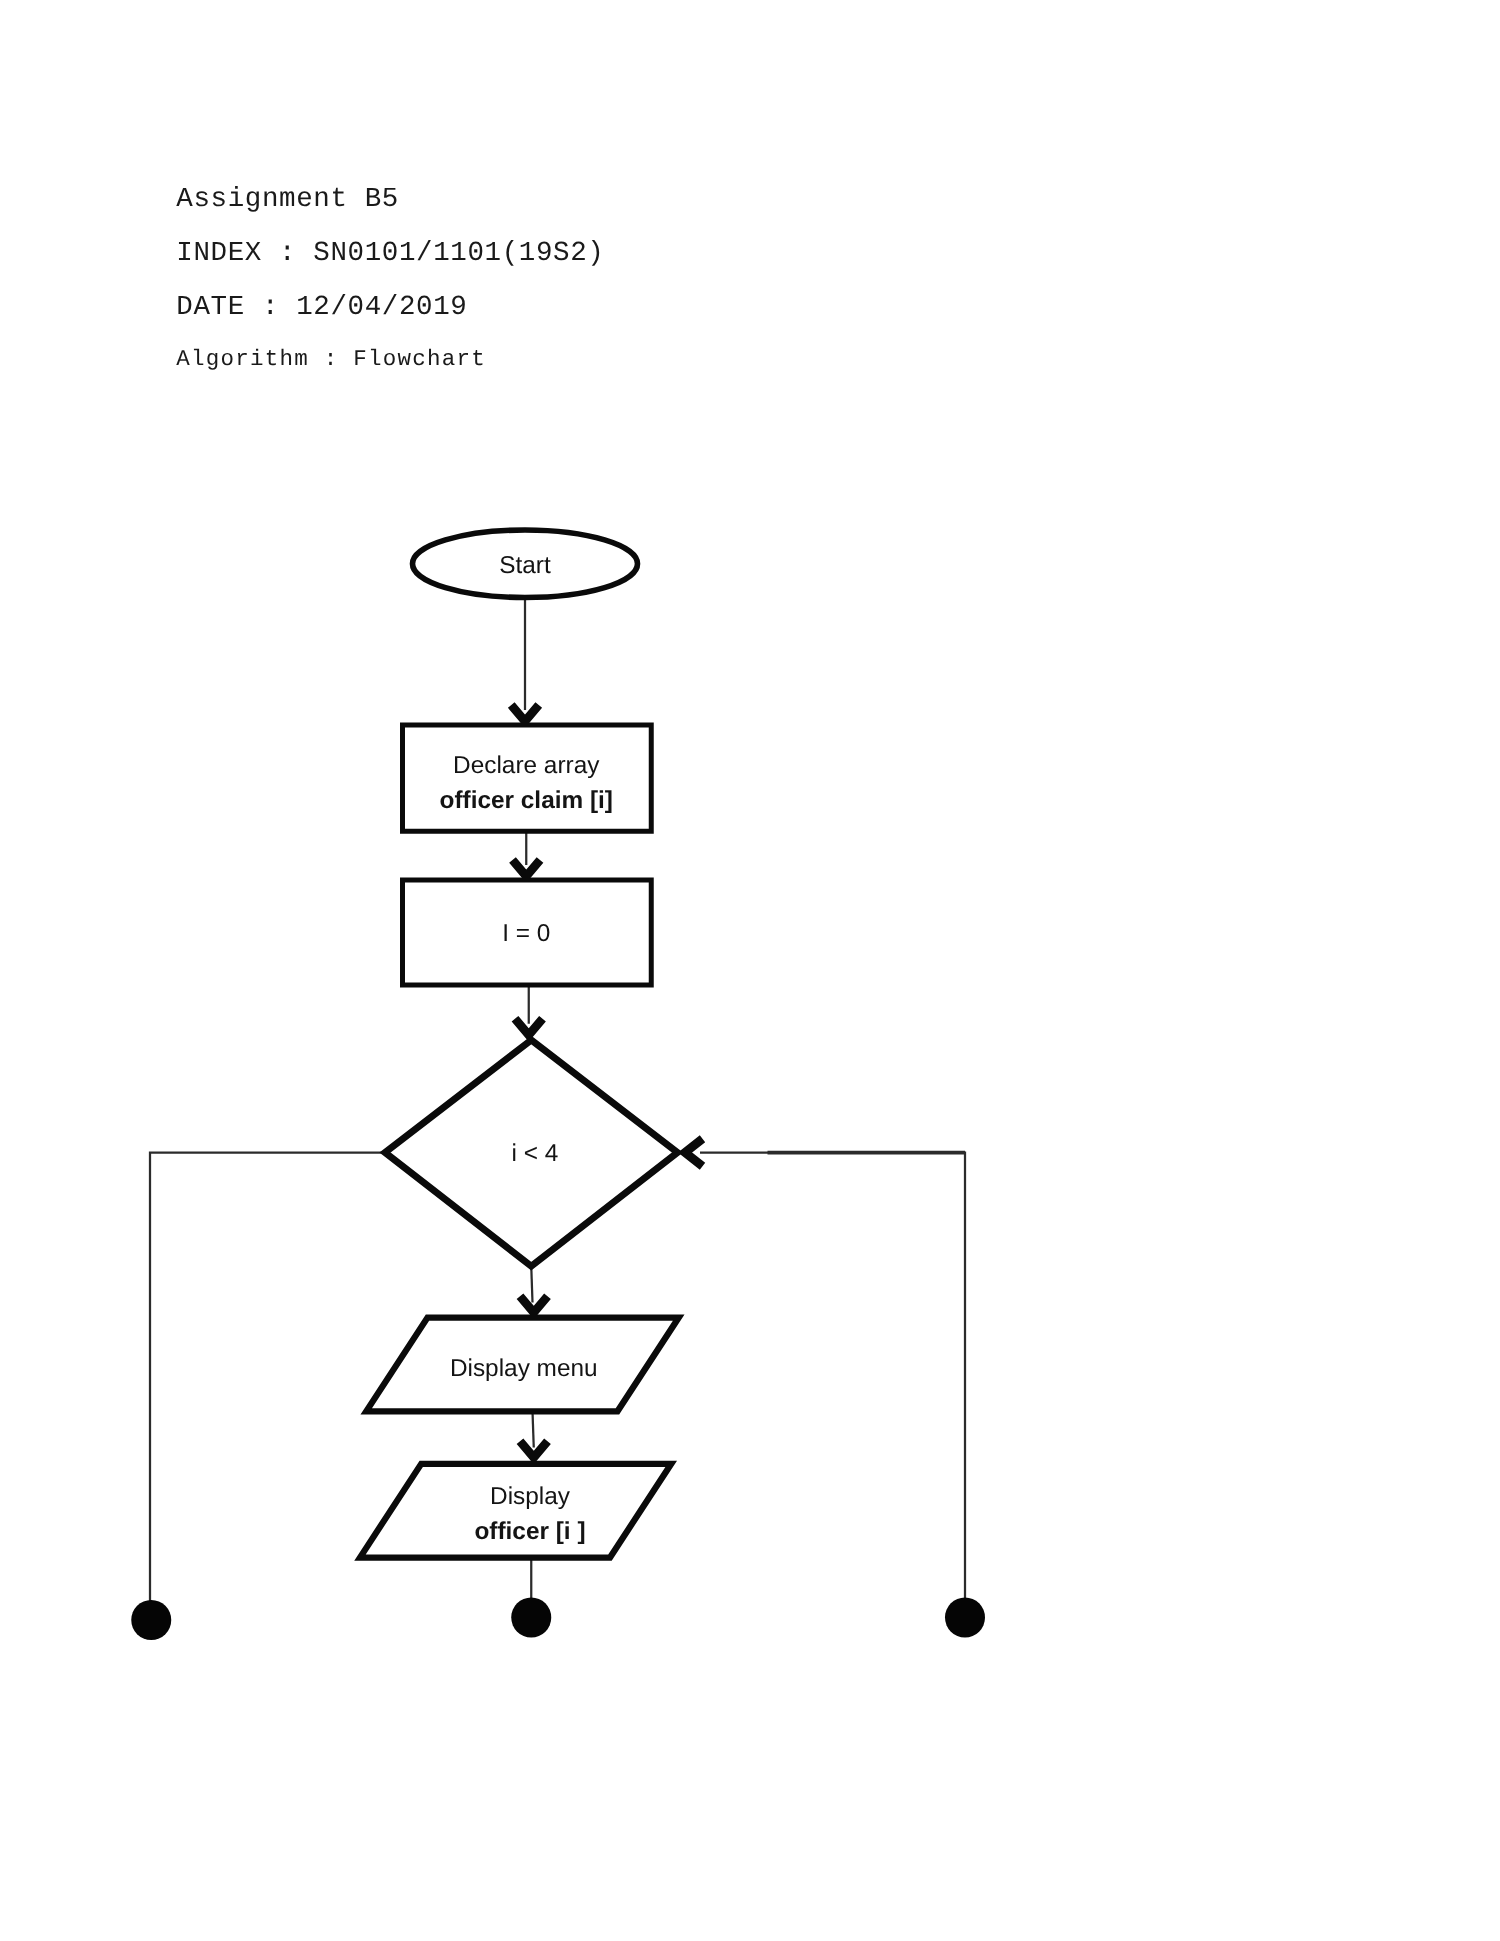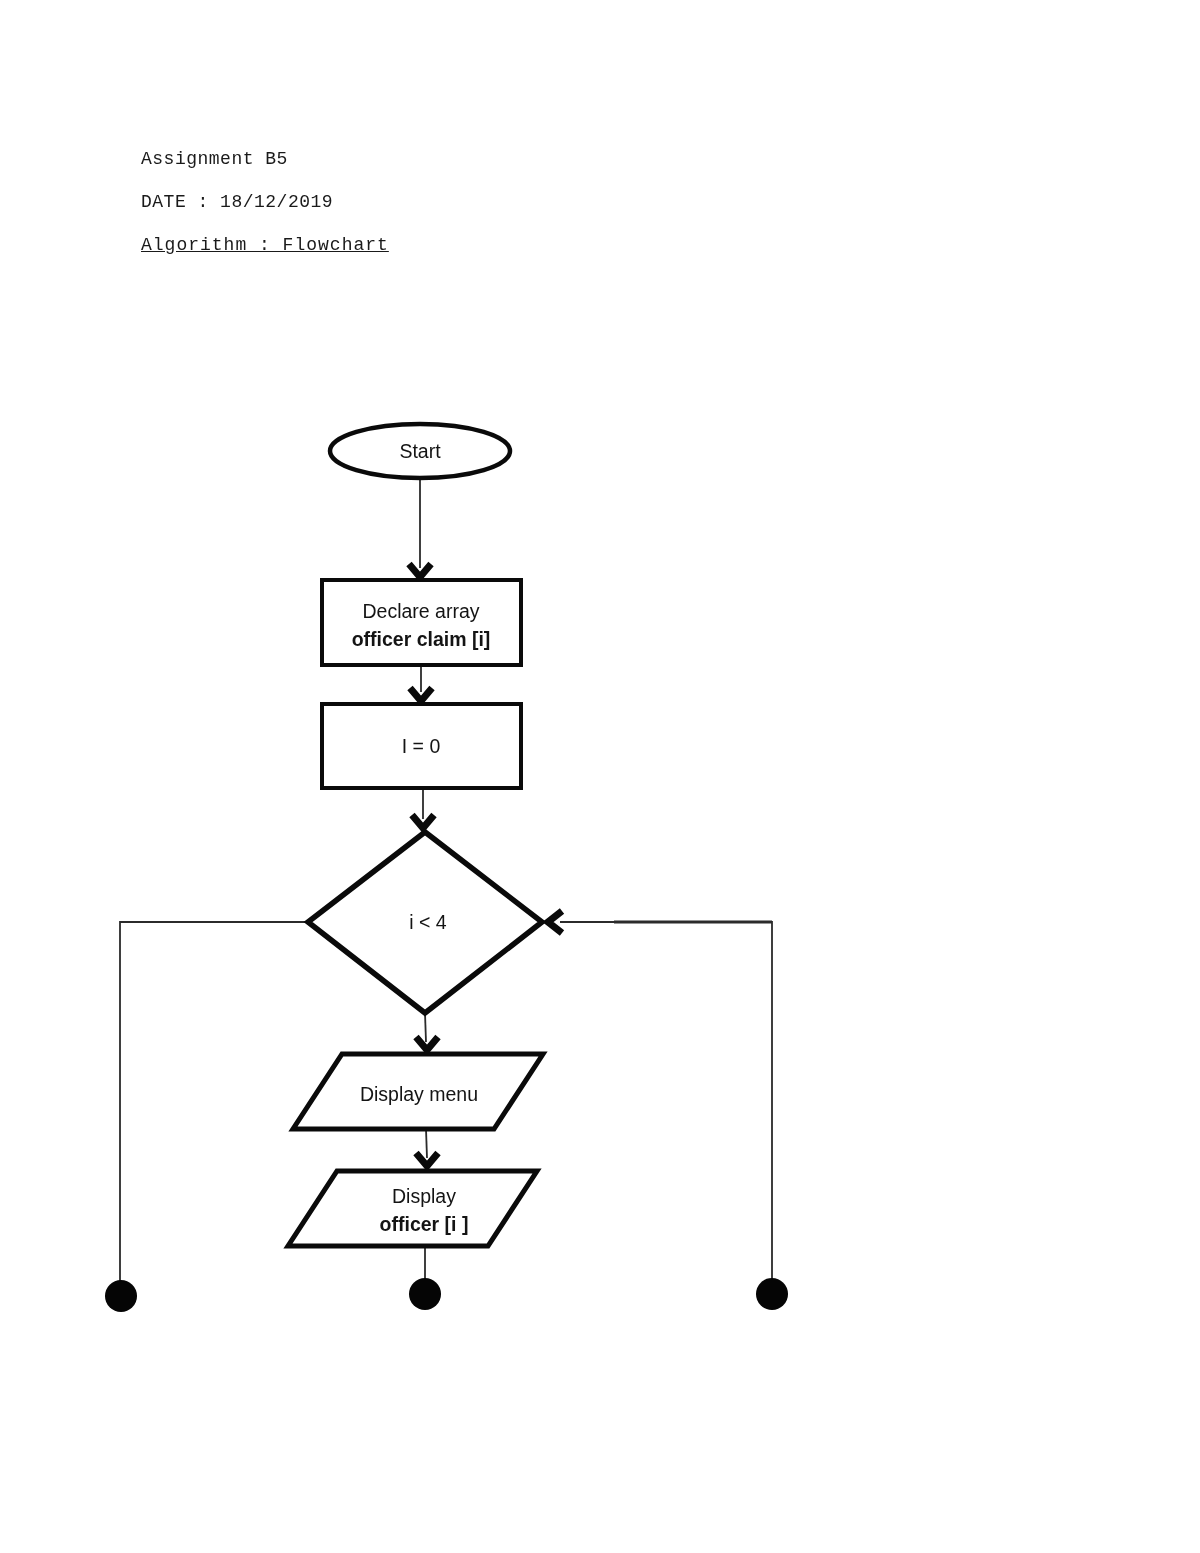--- a/index.html
+++ b/index.html
@@ -14,28 +14,27 @@
   .doc-header {
     position: absolute;
     left: 141px;
     top: 138px;
     color: #1a1a1a;
     font-family: "Liberation Mono", "DejaVu Sans Mono", monospace;
   }
   .doc-header .hline {
     height: 43px;
     line-height: 43px;
-    font-size: 18px;
+    font-size: 22px;
     letter-spacing: 0.5px;
     white-space: pre;
   }
   .doc-header .hline.small {
     font-size: 18px;
     letter-spacing: 1px;
-    text-decoration: underline;
   }
   .flowchart-svg {
     position: absolute;
     left: 0;
     top: 0;
     width: 1200px;
     height: 1553px;
   }
   .shape {
     fill: #ffffff;
@@ -62,21 +61,22 @@
   .node-label.bold { font-weight: bold; }
   .dot { fill: #050505; stroke: none; }
 </style>
 </head>
 <body>
 
 <div class="page">
 
   <div class="doc-header">
     <div class="hline">Assignment B5</div>
-    <div class="hline">DATE : 18/12/2019</div>
+    <div class="hline">INDEX : SN0101/1101(19S2)</div>
+    <div class="hline">DATE : 12/04/2019</div>
     <div class="hline small">Algorithm : Flowchart</div>
   </div>
 
   <svg class="flowchart-svg" viewBox="0 0 1200 1553">
 
     <path class="flow-line" d="M 420,478 L 420,568"></path>
     <path class="flow-line" d="M 421,665 L 421,692"></path>
     <path class="flow-line" d="M 423,788 L 423,819"></path>
     <path class="flow-line" d="M 425,1013 L 426,1042"></path>
     <path class="flow-line" d="M 426,1129 L 427,1158"></path>

